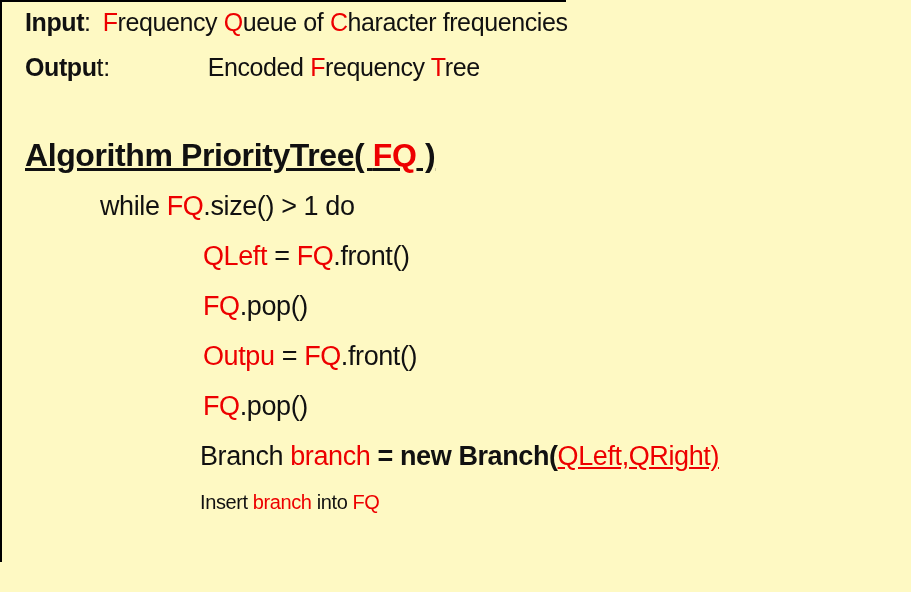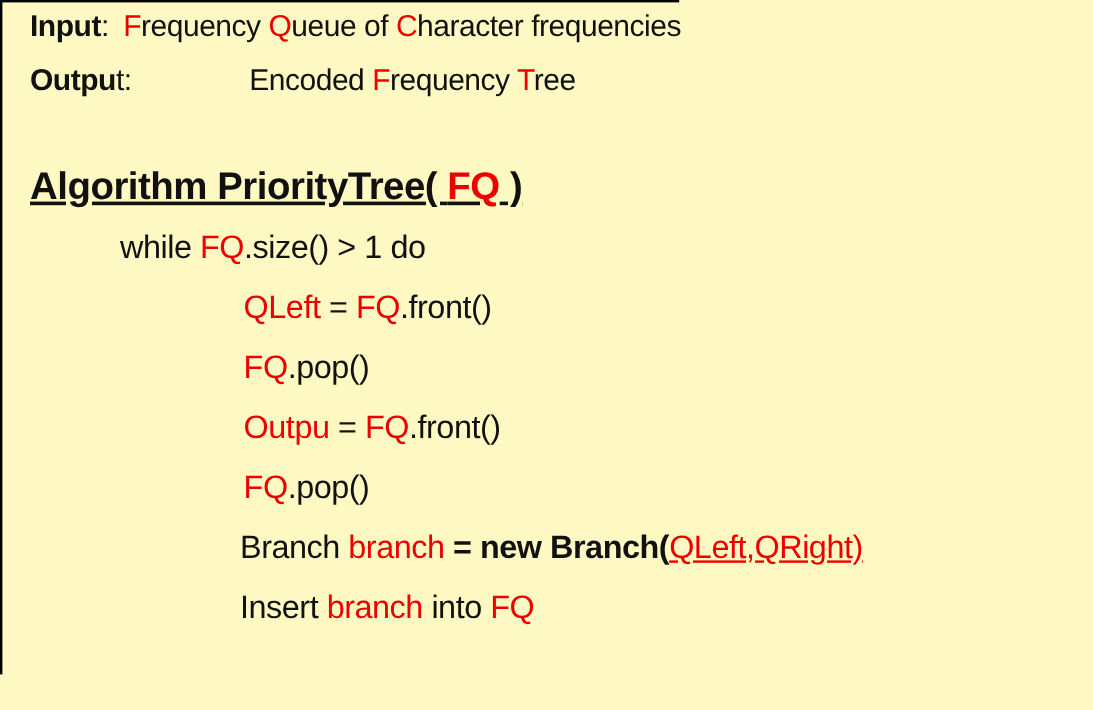--- a/index.html
+++ b/index.html
@@ -40,15 +40,15 @@
   <div id="code-lines">
       <div class="code-line" style="top: 8px; left: 25px; font-size: 25px;"><span class="seg-bold" style="color: rgb(17, 17, 17);">Input</span><span class="" style="color: rgb(17, 17, 17);">:</span><span class="seg-spacer" style="width: 12px;"></span><span class="seg-red" style="color: rgb(237, 0, 0);">F</span><span class="" style="color: rgb(17, 17, 17);">requency </span><span class="seg-red" style="color: rgb(237, 0, 0);">Q</span><span class="" style="color: rgb(17, 17, 17);">ueue of </span><span class="seg-red" style="color: rgb(237, 0, 0);">C</span><span class="" style="color: rgb(17, 17, 17);">haracter frequencies</span></div>
       <div class="code-line" style="top: 53px; left: 25px; font-size: 25px;"><span class="seg-bold" style="color: rgb(17, 17, 17);">Outpu</span><span class="" style="color: rgb(17, 17, 17);">t:</span><span class="seg-spacer" style="width: 98px;"></span><span class="" style="color: rgb(17, 17, 17);">Encoded </span><span class="seg-red" style="color: rgb(237, 0, 0);">F</span><span class="" style="color: rgb(17, 17, 17);">requency </span><span class="seg-red" style="color: rgb(237, 0, 0);">T</span><span class="" style="color: rgb(17, 17, 17);">ree</span></div>
       <div class="code-line" style="top: 137px; left: 25px; font-size: 32px; font-weight: bold; text-decoration: underline;"><span class="" style="color: rgb(17, 17, 17);">Algorithm PriorityTree( </span><span class="seg-red" style="color: rgb(237, 0, 0);">FQ</span><span class="" style="color: rgb(17, 17, 17);"> )</span></div>
       <div class="code-line" style="top: 191px; left: 100px; font-size: 27px;"><span class="" style="color: rgb(17, 17, 17); margin-top: 13px;">while </span><span class="seg-red" style="color: rgb(237, 0, 0);">FQ</span><span class="" style="color: rgb(17, 17, 17); text-align: center;">.size() &gt; 1 do</span></div>
       <div class="code-line" style="top: 241px; left: 203px; font-size: 27px;"><span class="seg-red" style="color: rgb(237, 0, 0); margin-top: 40px;">QLeft</span><span class="" style="color: rgb(17, 17, 17);"> = </span><span class="seg-red" style="color: rgb(237, 0, 0);">FQ</span><span class="" style="color: rgb(17, 17, 17);">.front()</span></div>
       <div class="code-line" style="top: 291px; left: 203px; font-size: 27px;"><span class="seg-red" style="color: rgb(237, 0, 0);">FQ</span><span class="" style="color: rgb(17, 17, 17);">.pop()</span></div>
       <div class="code-line" style="top: 341px; left: 203px; font-size: 27px;"><span class="seg-red" style="color: rgb(237, 0, 0);">Outpu</span><span class="" style="color: rgb(17, 17, 17);"> = </span><span class="seg-red" style="color: rgb(237, 0, 0);">FQ</span><span class="" style="color: rgb(17, 17, 17);">.front()</span></div>
       <div class="code-line" style="top: 391px; left: 203px; font-size: 27px;"><span class="seg-red" style="color: rgb(237, 0, 0);">FQ</span><span class="" style="color: rgb(17, 17, 17);">.pop()</span></div>
       <div class="code-line" style="top: 441px; left: 200px; font-size: 27px;"><span class="" style="color: rgb(17, 17, 17);">Branch </span><span class="seg-red" style="color: rgb(237, 0, 0);">branch</span><span class="" style="color: rgb(17, 17, 17); font-weight: bold;"> = new Branch(</span><span class="seg-red" style="color: rgb(237, 0, 0); text-decoration: underline;">QLeft,QRight)</span></div>
-      <div class="code-line" style="top: 491px; left: 200px; font-size: 27px;"><span class="" style="color: rgb(17, 17, 17);">Insert </span><span class="seg-red" style="color: rgb(237, 0, 0);">branch</span><span class="" style="color: rgb(17, 17, 17);"> into </span><span class="seg-red" style="color: rgb(237, 0, 0);">FQ</span></div>
+      <div class="code-line" style="top: 491px; left: 200px; font-size: 20px;"><span class="" style="color: rgb(17, 17, 17);">Insert </span><span class="seg-red" style="color: rgb(237, 0, 0);">branch</span><span class="" style="color: rgb(17, 17, 17);"> into </span><span class="seg-red" style="color: rgb(237, 0, 0);">FQ</span></div>
     </div>
 </div>
 
 </body></html>

